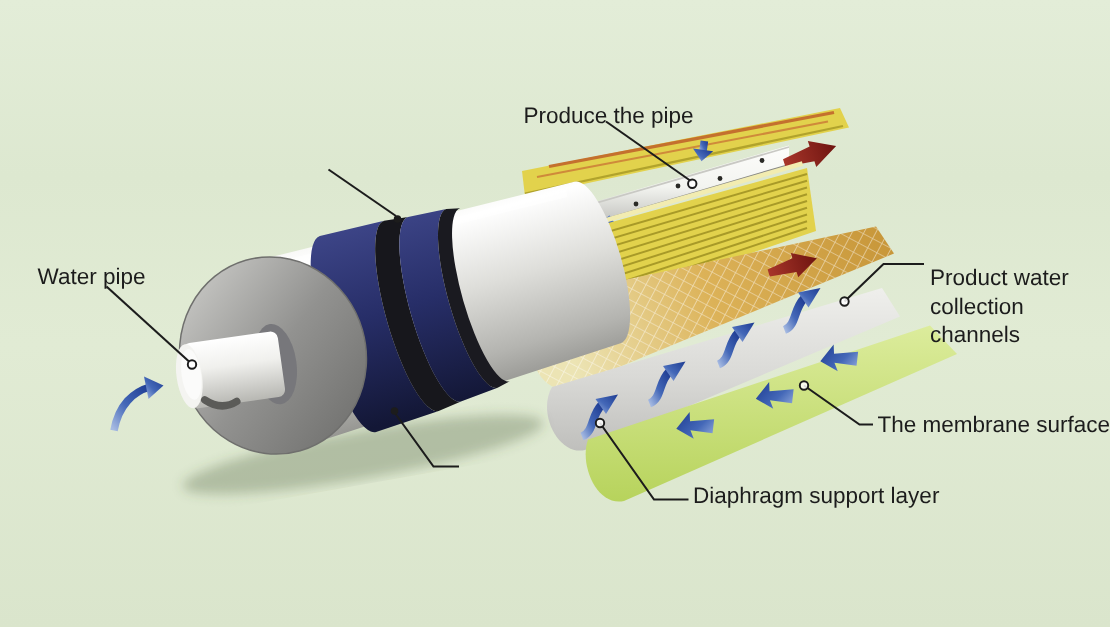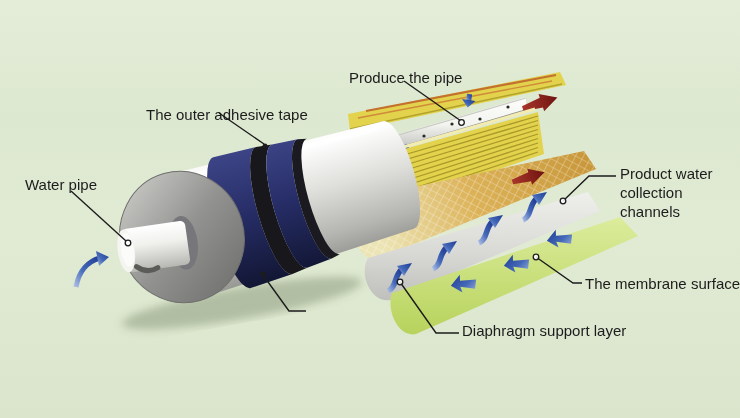--- a/index.html
+++ b/index.html
@@ -187,23 +187,22 @@
       </g>
     </g>
 
     <g>
       <path d="M76,287 C 79,270 89,261 100,258" fill="none" stroke="url(#blueG)" stroke-width="5"></path>
       <polygon points="96,251 109,257 99,266" fill="url(#blueG)"></polygon>
     </g>
   </svg>
 
   <div class="lbl" style="left:349px;top:68px">Produce the pipe</div>
-  <div class="lbl" style="left:146px;top:105px">The outer adhesive tape</div>
   <div class="lbl" style="left:25px;top:175px">Water pipe</div>
-  <div class="lbl wrap" style="left:620px;top:164px">Product water collection channels</div>
+  <div class="lbl wrap" style="left:620px;top:176px">Product water collection channels</div>
   <div class="lbl" style="left:462px;top:321px">Diaphragm support layer</div>
   <div class="lbl" style="left:585px;top:274px">The membrane surface</div>
 
   <svg id="leaders" width="740" height="418" viewBox="0 0 740 418">
     <g>
       <path class="leader" d="M404,81 L461,121"></path>
         <circle class="dot-open" cx="461.5" cy="122.5" r="2.8"></circle>
     </g>
     <g>
       <path class="leader" d="M219,113 L264,144"></path>

